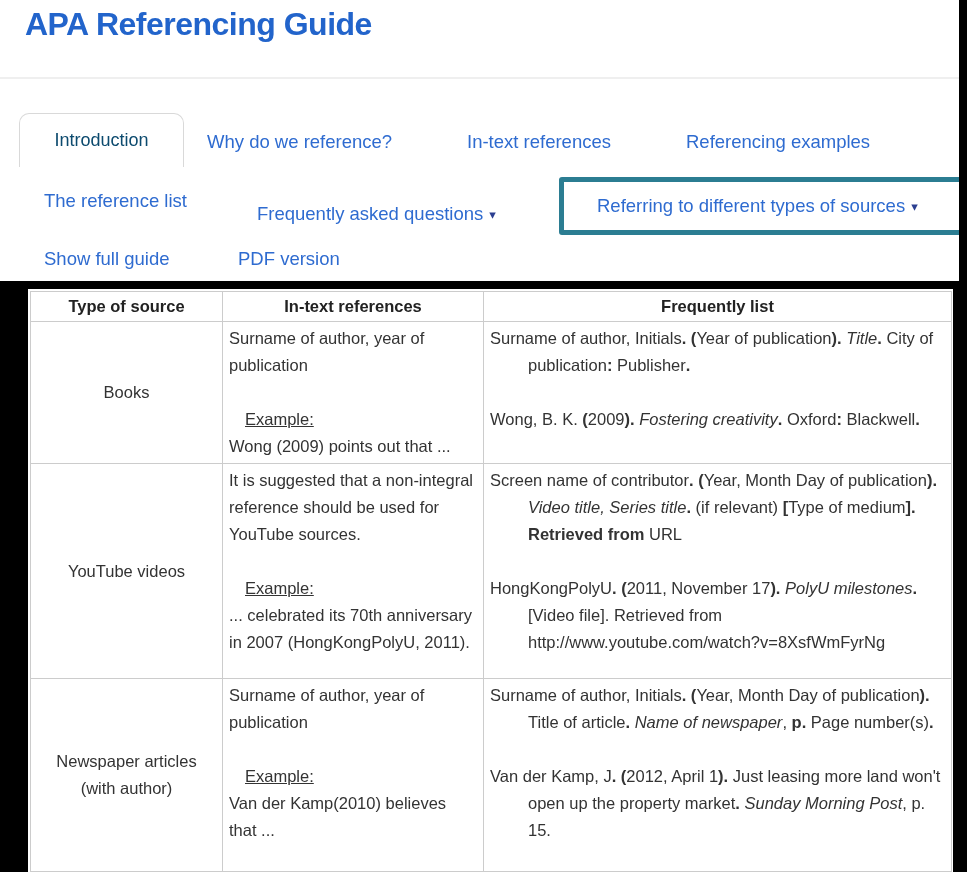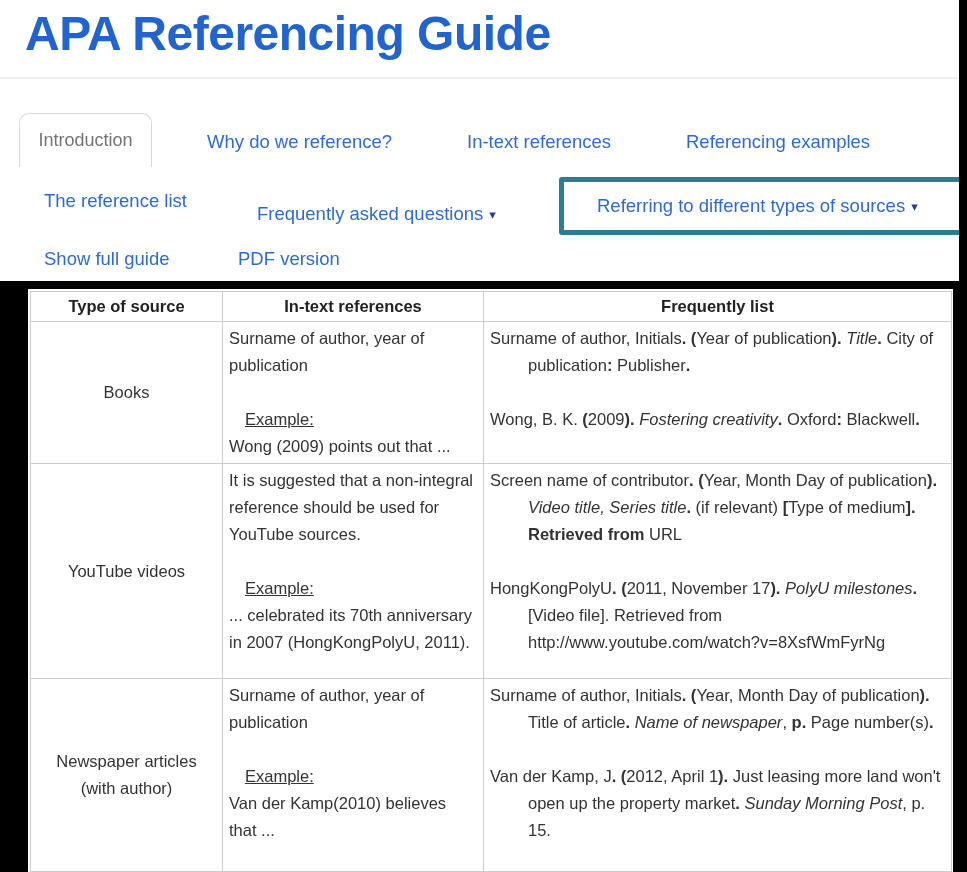--- a/index.html
+++ b/index.html
@@ -5,28 +5,28 @@
   html,body { margin:0; padding:0; background:#ffffff; }
   .page {
     position:relative; width:967px; height:872px; overflow:hidden;
     background:#ffffff; font-family:"Liberation Sans", sans-serif;
   }
   
   .right-bar { position:absolute; top:0; left:959px; width:8px; height:872px; background:#000; z-index:60; }
 
   .title {
     position:absolute; left:25px; top:6px; margin:0;
-    font-size:48px; font-weight:bold; letter-spacing:-0.5px; color:#2264cb;
+    font-size:32px; font-weight:bold; letter-spacing:-0.5px; color:#2264cb;
   }
   .divider { position:absolute; left:0; top:77px; width:967px; height:2px; background:#efefef; }
 
   .tab-active {
-    position:absolute; left:19px; top:113px; width:133px; height:54px;
+    position:absolute; left:19px; top:113px; width:165px; height:54px;
     border:1px solid #d9d9d9; border-bottom:none; border-radius:10px 10px 0 0;
-    background:#fff; color:#737373; font-size:18px;
+    background:#fff; color:#0c4a6e; font-size:18px;
     display:flex; align-items:center; justify-content:center; box-sizing:border-box;
   }
   .navlink {
     position:absolute; color:#2e6bd0; font-size:18.5px; line-height:24px;
     text-decoration:none; cursor:pointer; white-space:nowrap;
   }
   .l-why    { left:207px; top:130px; }
   .l-intext { left:467px; top:130px; }
   .l-refex  { left:686px; top:130px; }
   .l-reflist{ left:44px;  top:189px; }

